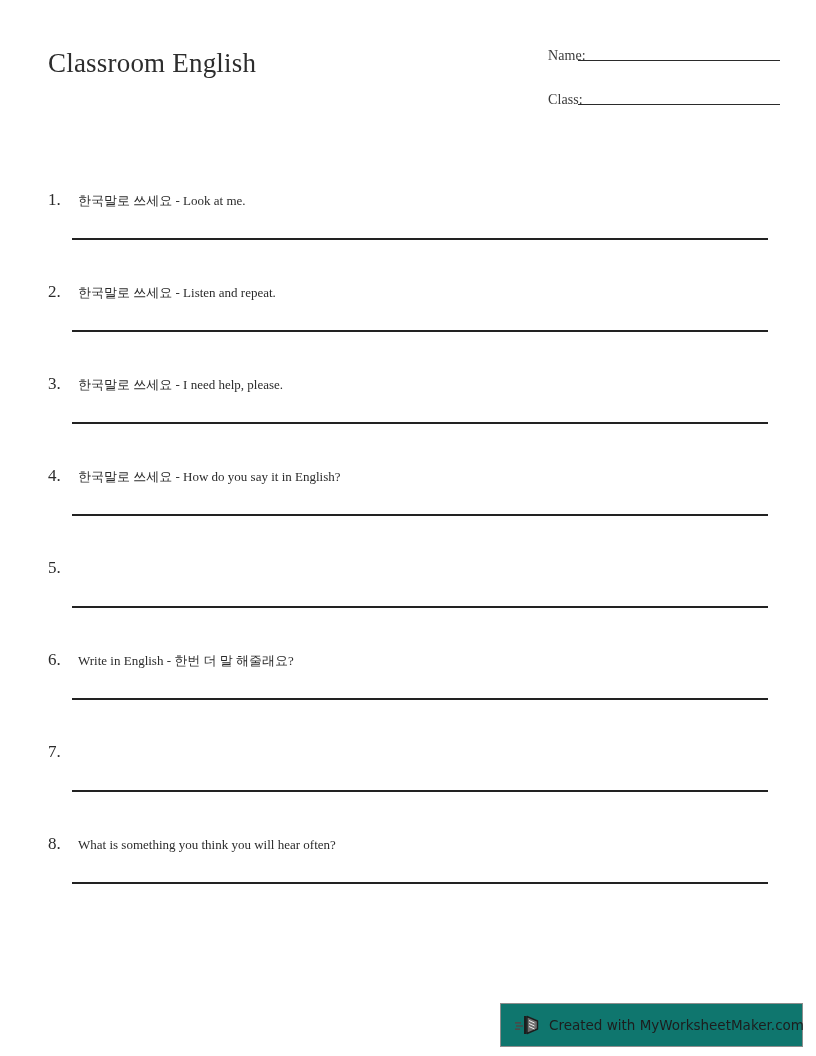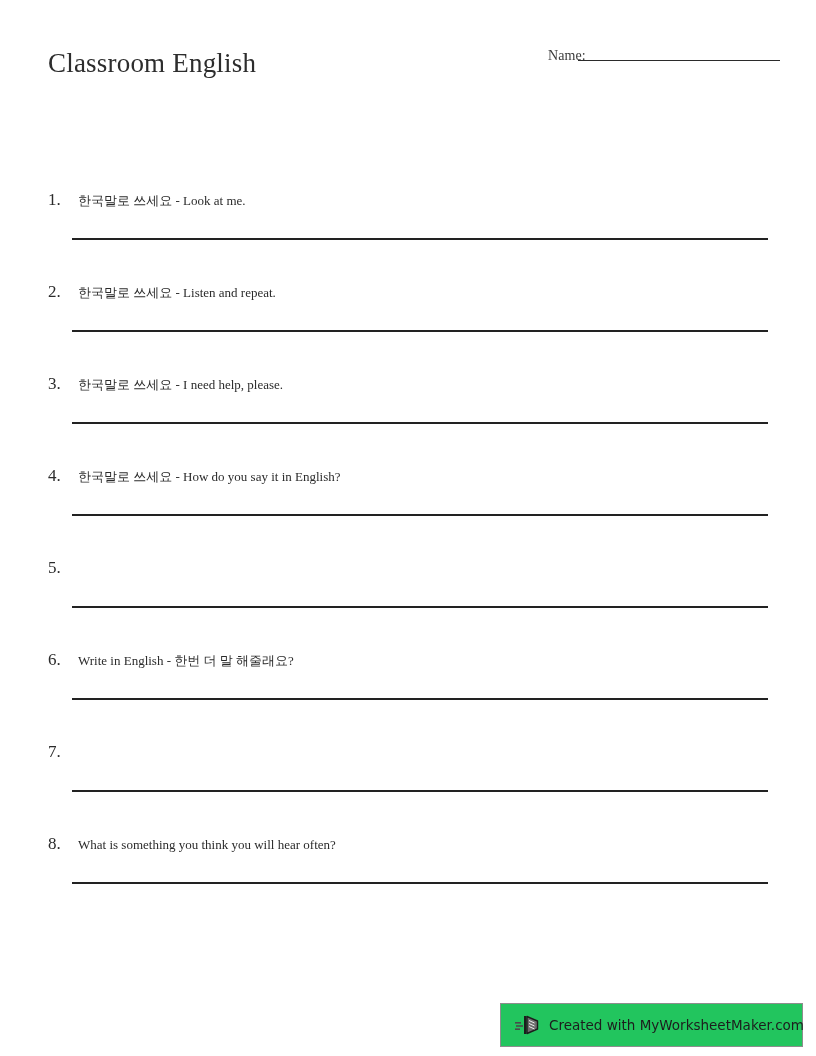--- a/index.html
+++ b/index.html
@@ -106,21 +106,21 @@
 
   
   .footer-badge {
     position: absolute;
     left: 500px;
     top: 1003px;
     width: 303px;
     height: 44px;
     box-sizing: border-box;
     border: 1px solid #8d8d8d;
-    background: #22c55e;
+    background: #0f766e;
     display: flex;
     align-items: center;
     padding-left: 14px;
   }
   .badge-logo {
     width: 26px;
     height: 24px;
     flex: 0 0 26px;
     position: relative;
     margin-right: 8px;
@@ -139,20 +139,24 @@
 
   <div class="worksheet-title">Classroom English</div>
 
   <div class="info-fields">
 
     <div class="info-row">
       <span class="info-label">Name:</span>
       <span class="info-line"></span>
     </div>
 
+    <div class="info-row">
+      <span class="info-label">Class:</span>
+      <span class="info-line"></span>
+    </div>
 
   </div>
 </div>
 
 <div class="questions">
 
   <div class="question-item">
     <div class="q-row">
       <span class="q-number">1.</span>
       <span class="q-text">한국말로 쓰세요 - Look at me.</span>

